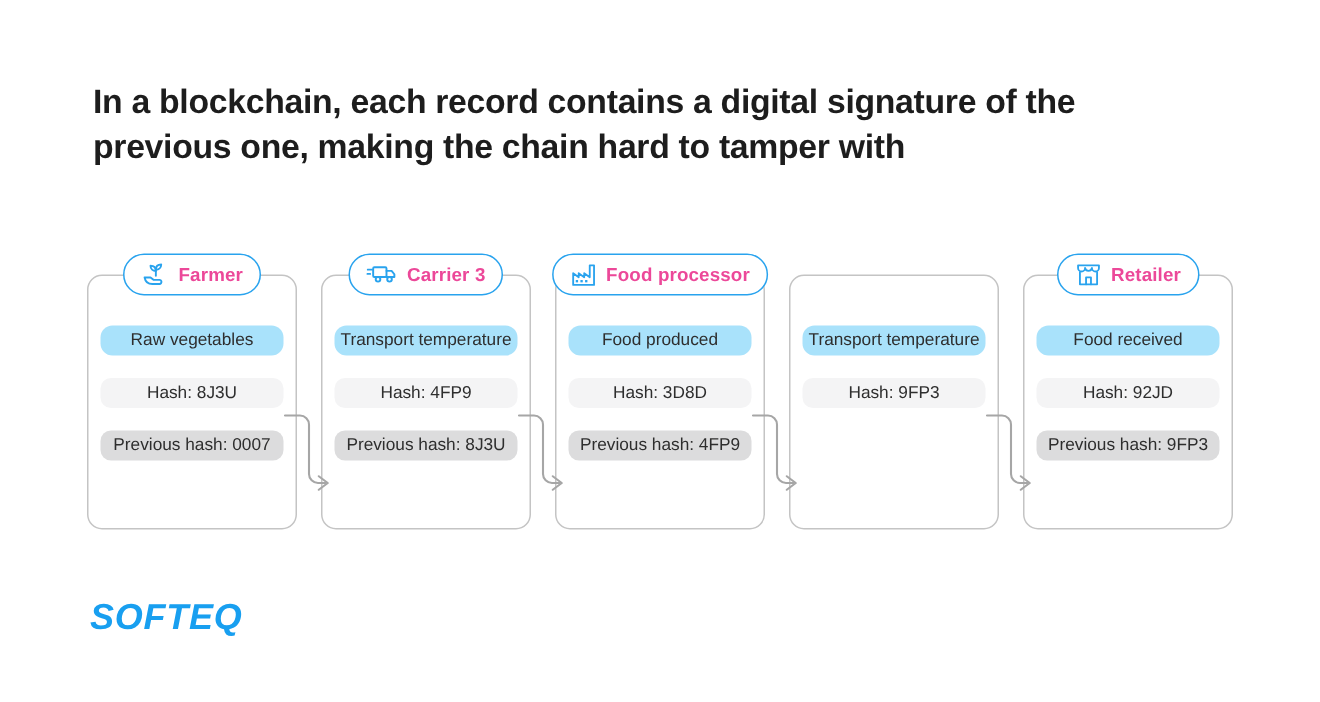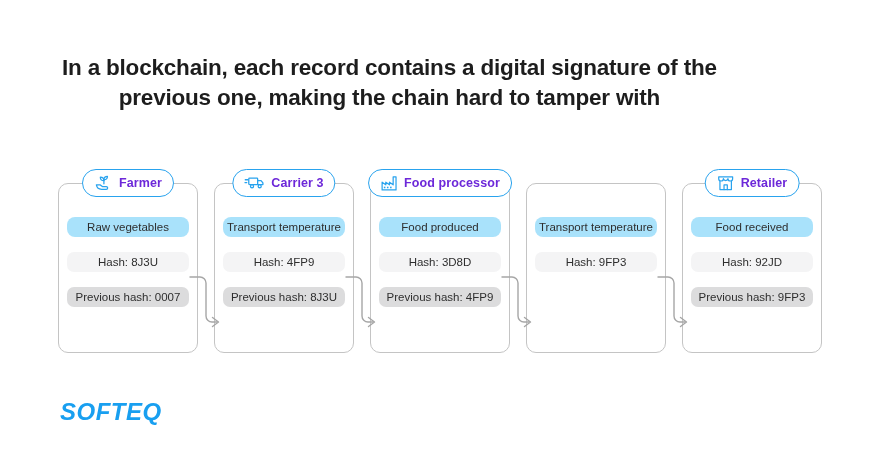--- a/index.html
+++ b/index.html
@@ -15,40 +15,40 @@
   }
   *{box-sizing:border-box;margin:0;padding:0;}
   html,body{background:#fff;}
   body{font-family:"Liberation Sans",sans-serif;}
   .canvas{
     position:relative;width:880px;height:468px;background:#ffffff;overflow:hidden;
   }
   .title{
     position:absolute;left:62px;top:53px;
     font-size:22.5px;font-weight:700;line-height:30px;
-    color:var(--title_text);letter-spacing:-0.2px;text-align:center;
+    color:var(--title_text);letter-spacing:-0.2px;
   }
   .cards-row{
     position:absolute;left:58px;top:169px;
     display:flex;gap:16px;
   }
   .card-wrap{position:relative;width:140px;height:184px;}
   .card{
     position:absolute;left:0;top:14px;width:140px;height:170px;
     background:#fff;border:1px solid var(--card_border);border-radius:10px;
     padding:33px 8px 0;
     display:flex;flex-direction:column;gap:15px;
   }
   .pill{
     position:absolute;top:0;left:50%;transform:translateX(-50%);
     height:28px;padding:0 11px;
     background:#fff;border:1.5px solid var(--accent_blue);border-radius:14px;
     display:flex;align-items:center;gap:6px;white-space:nowrap;z-index:2;
   }
-  .pill-label{font-size:12.5px;font-weight:700;color:#6d28d9;letter-spacing:0.1px;}
+  .pill-label{font-size:12.5px;font-weight:700;color:#ec4899;letter-spacing:0.1px;}
   .icon{display:flex;align-items:center;}
   .icon svg{stroke:var(--accent_blue);fill:none;stroke-width:1.6;stroke-linecap:round;stroke-linejoin:round;}
   .chip{
     height:20px;border-radius:7px;
     display:flex;align-items:center;justify-content:center;
     font-size:11.5px;color:var(--chip_text);white-space:nowrap;overflow:hidden;
   }
   .chip-blue{background:var(--chip_blue);border-radius:8px;}
   .chip-light{background:var(--chip_light);}
   .chip-gray{background:var(--chip_gray);}

